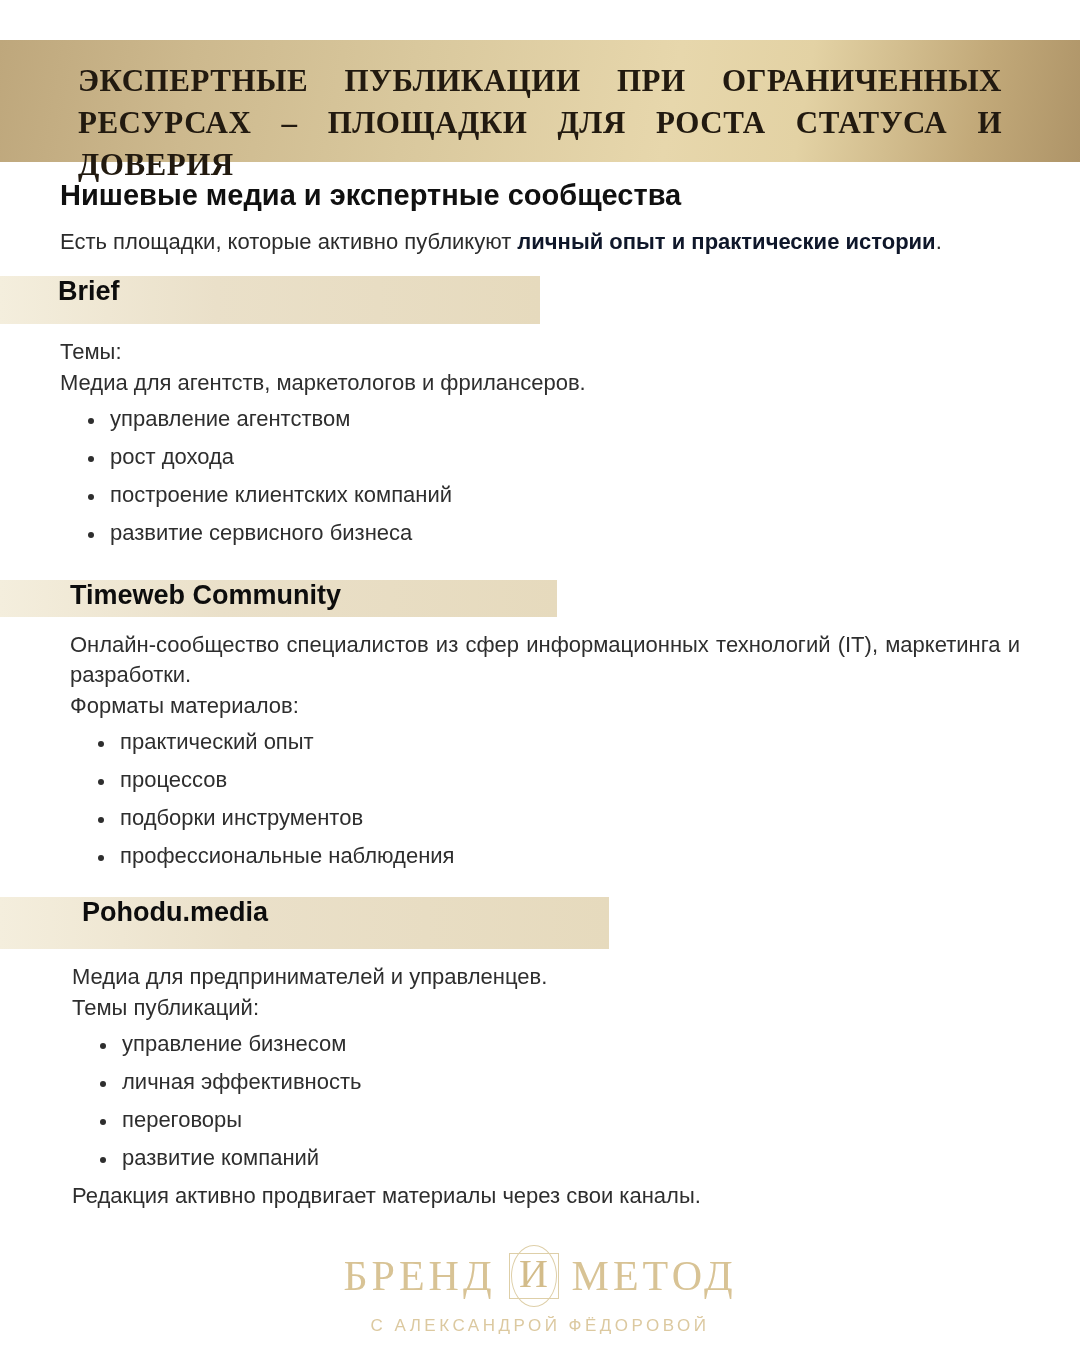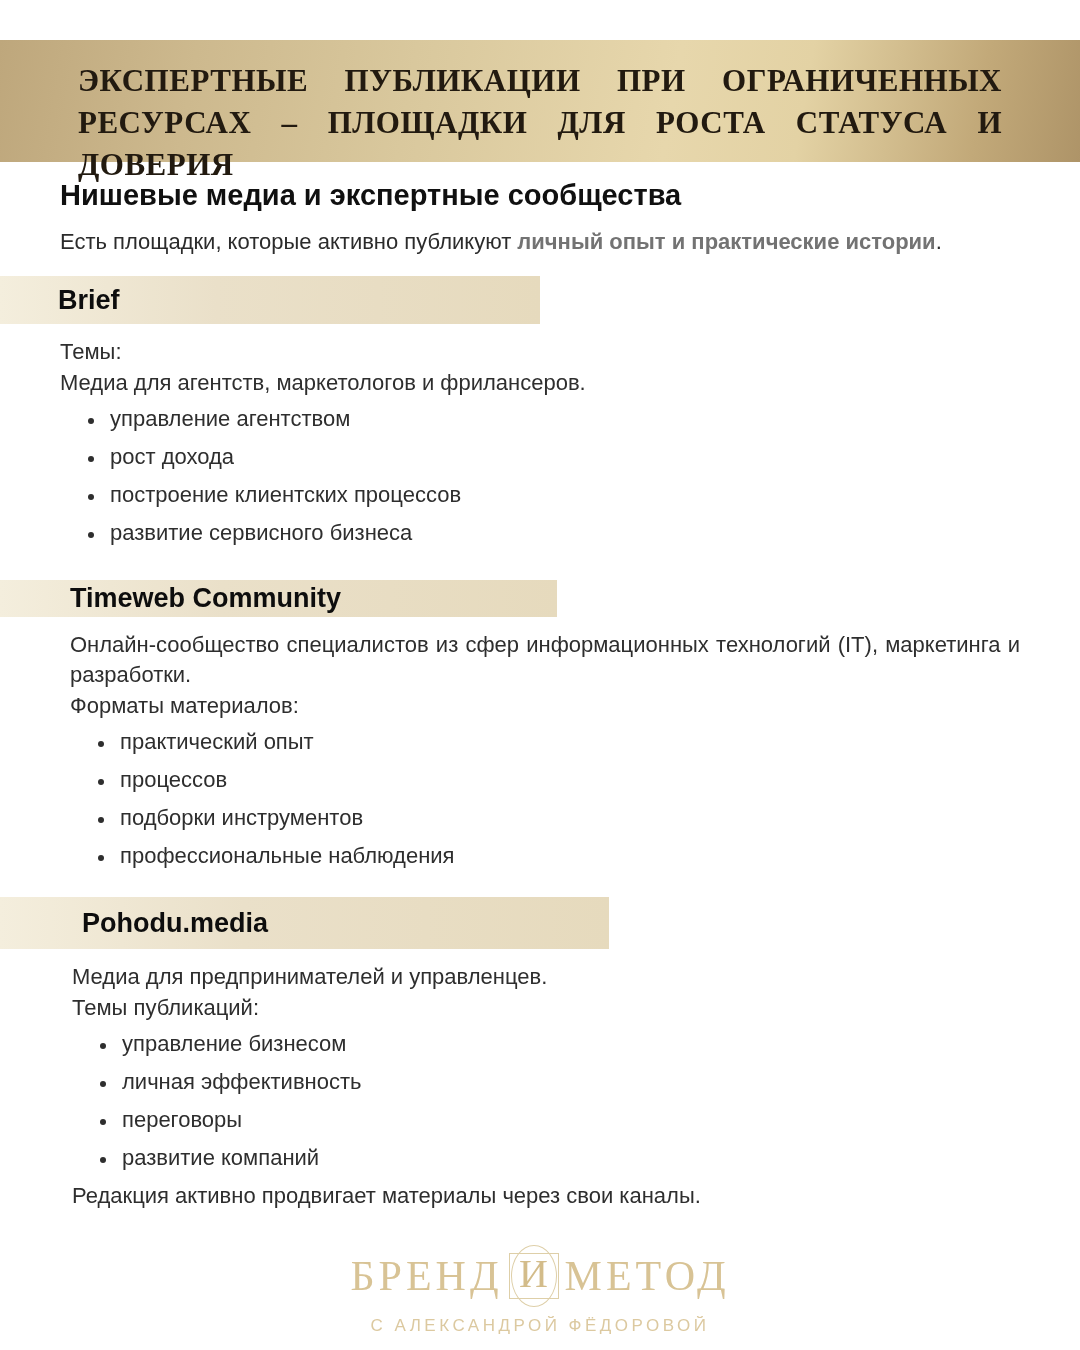--- a/index.html
+++ b/index.html
@@ -46,26 +46,26 @@
     font-weight: 700;
     color: #101010;
   }
   .intro p {
     margin: 14px 0 0 0;
     font-size: 22px;
     line-height: 31px;
     text-align: justify;
     color: #2b2b2b;
   }
-  .intro p strong { color: #737373; }
+  .intro p strong { color: #0f172a; }
 
   
   .section-bar {
     display: flex;
-    align-items: center;
+    align-items: flex-start;
     height: 48px;
     background: linear-gradient(90deg, #f4eedd 0%, #eae0c9 40%, #e6dabd 100%);
   }
   .section-bar .section-title {
     font-size: 27px;
     font-weight: 700;
     color: #0d0d0d;
   }
   .bar-brief   { margin-top: 19px; width: 540px; padding-left: 58px; }
   .bar-timeweb { margin-top: 32px; width: 557px; height: 37px; padding-left: 70px; }
@@ -94,21 +94,21 @@
   .footer {
     position: absolute;
     left: 0; right: 0;
     bottom: 14px;
     text-align: center;
   }
   .brand {
     display: flex;
     align-items: center;
     justify-content: center;
-    gap: 3px;
+    gap: 10px;
     font-family: "Liberation Serif", serif;
     font-size: 42px;
     letter-spacing: 4px;
     color: #d8c395;
     line-height: 1;
   }
   .emblem {
     position: relative;
     display: inline-block;
     width: 56px;
@@ -161,21 +161,21 @@
 
   <div class="section-bar bar-brief">
     <span class="section-title">Brief</span>
   </div>
   <div class="section-body">
     <p class="line">Темы:</p>
     <p class="line">Медиа для агентств, маркетологов и фрилансеров.</p>
     <ul>
       <li>управление агентством</li>
       <li>рост дохода</li>
-      <li>построение клиентских процессов</li>
+      <li>построение клиентских компаний</li>
       <li>развитие сервисного бизнеса</li>
     </ul>
   </div>
 
   <div class="section-bar bar-timeweb">
     <span class="section-title">Timeweb Community</span>
   </div>
   <div class="section-body body-timeweb">
     <p class="line justify">Онлайн-сообщество специалистов из сфер информационных технологий (IT), маркетинга и разработки.</p>
     <p class="line">Форматы материалов:</p>

